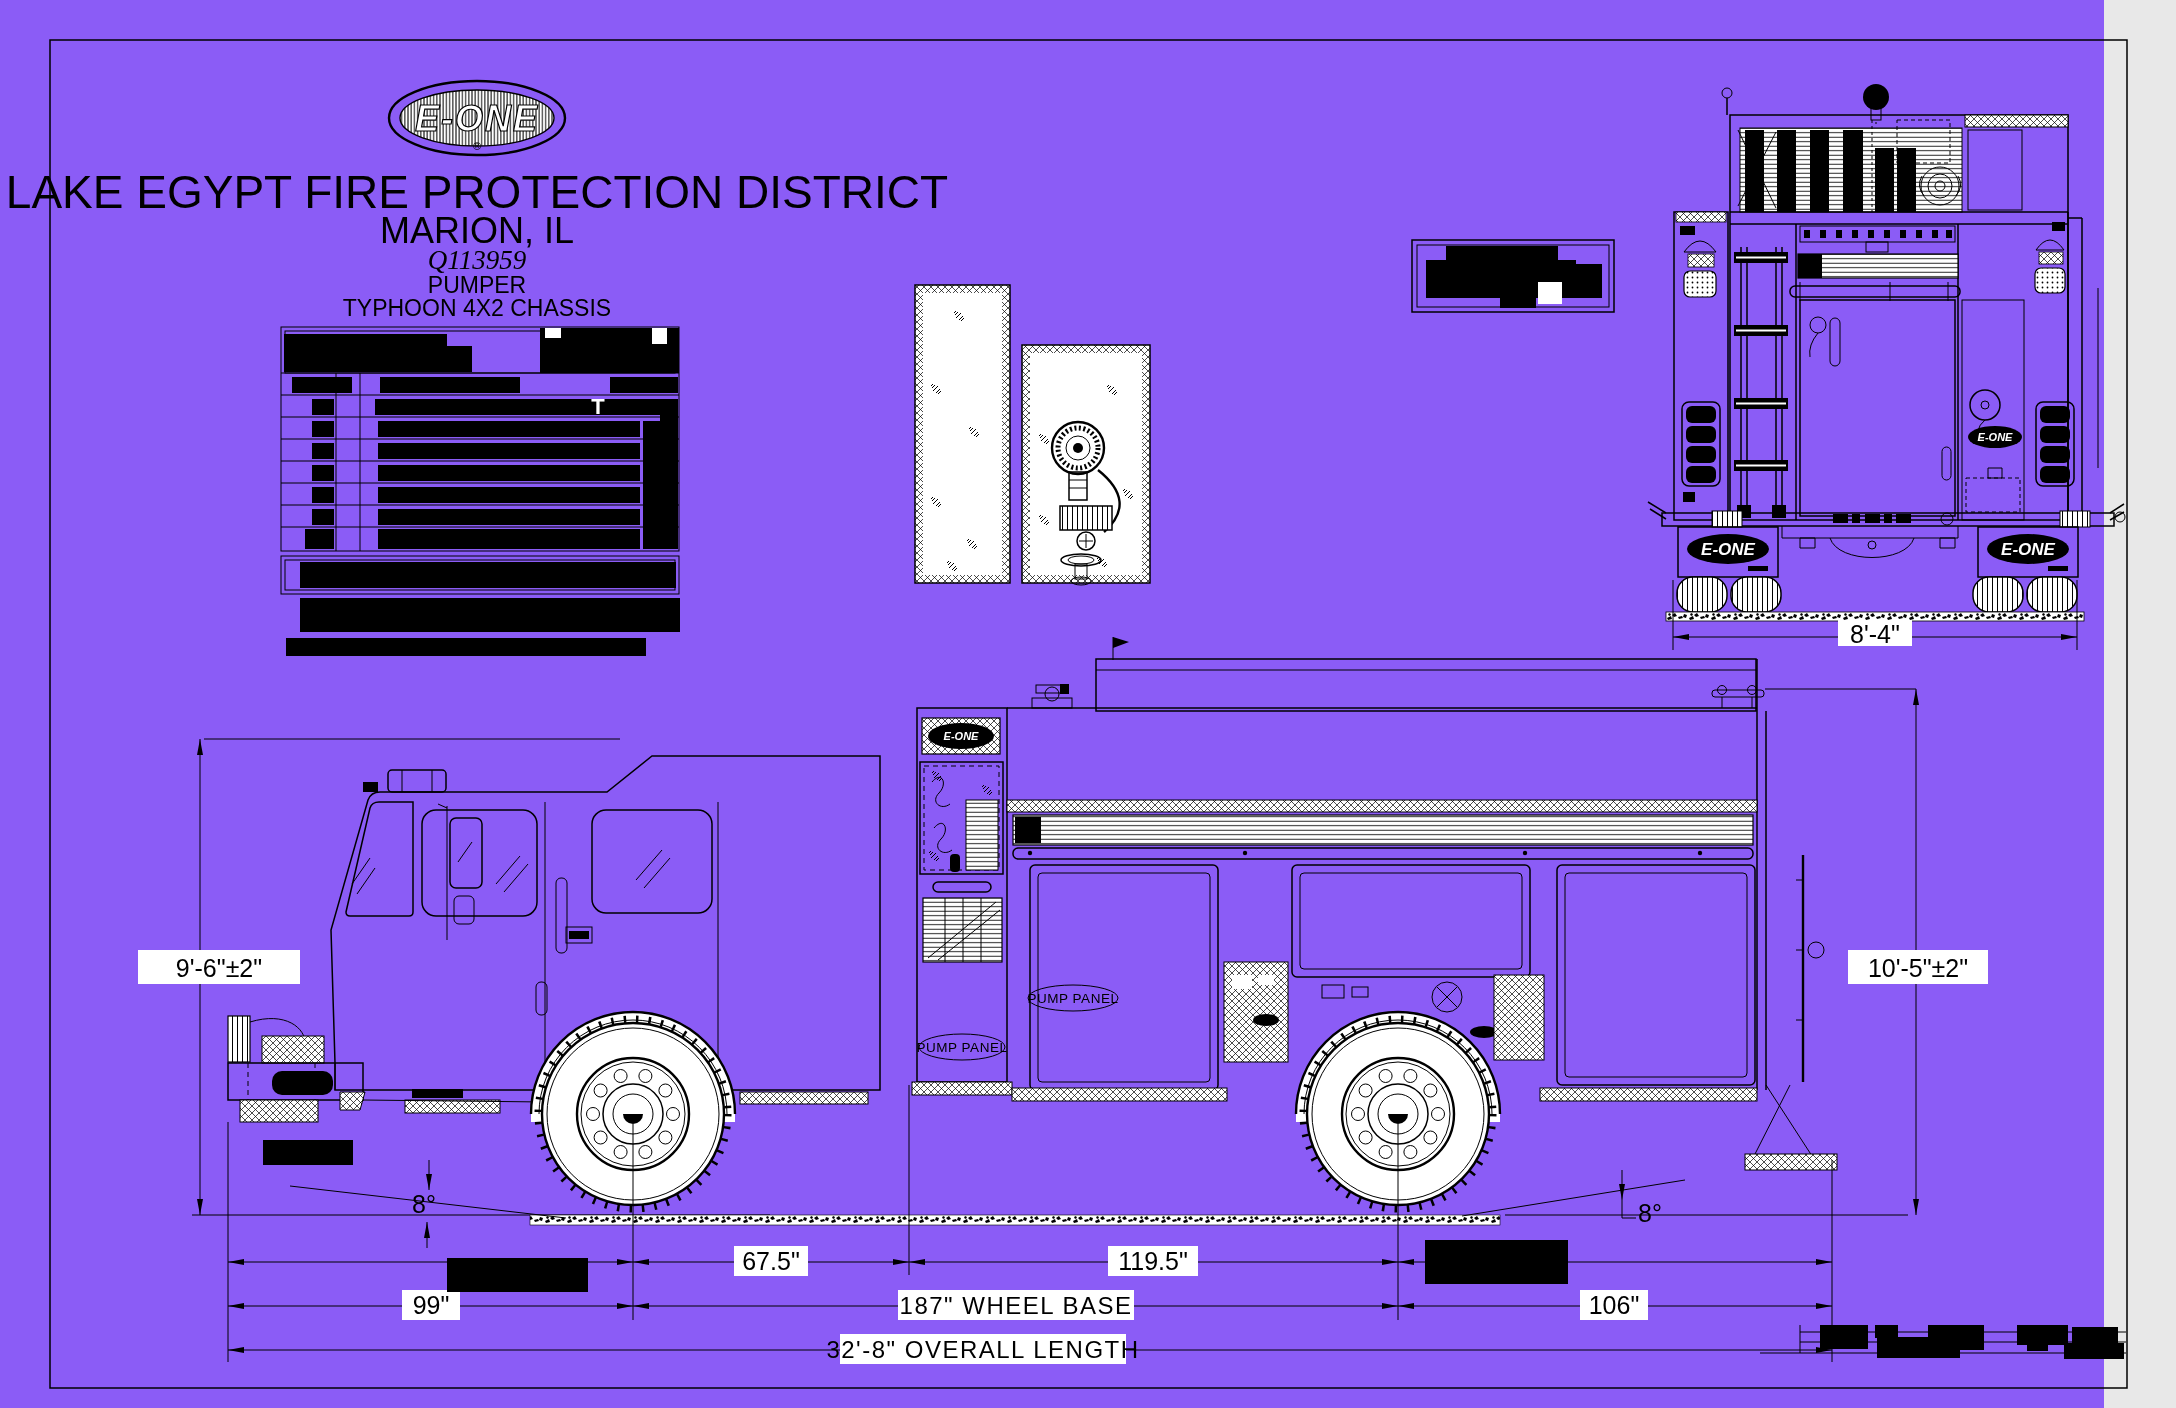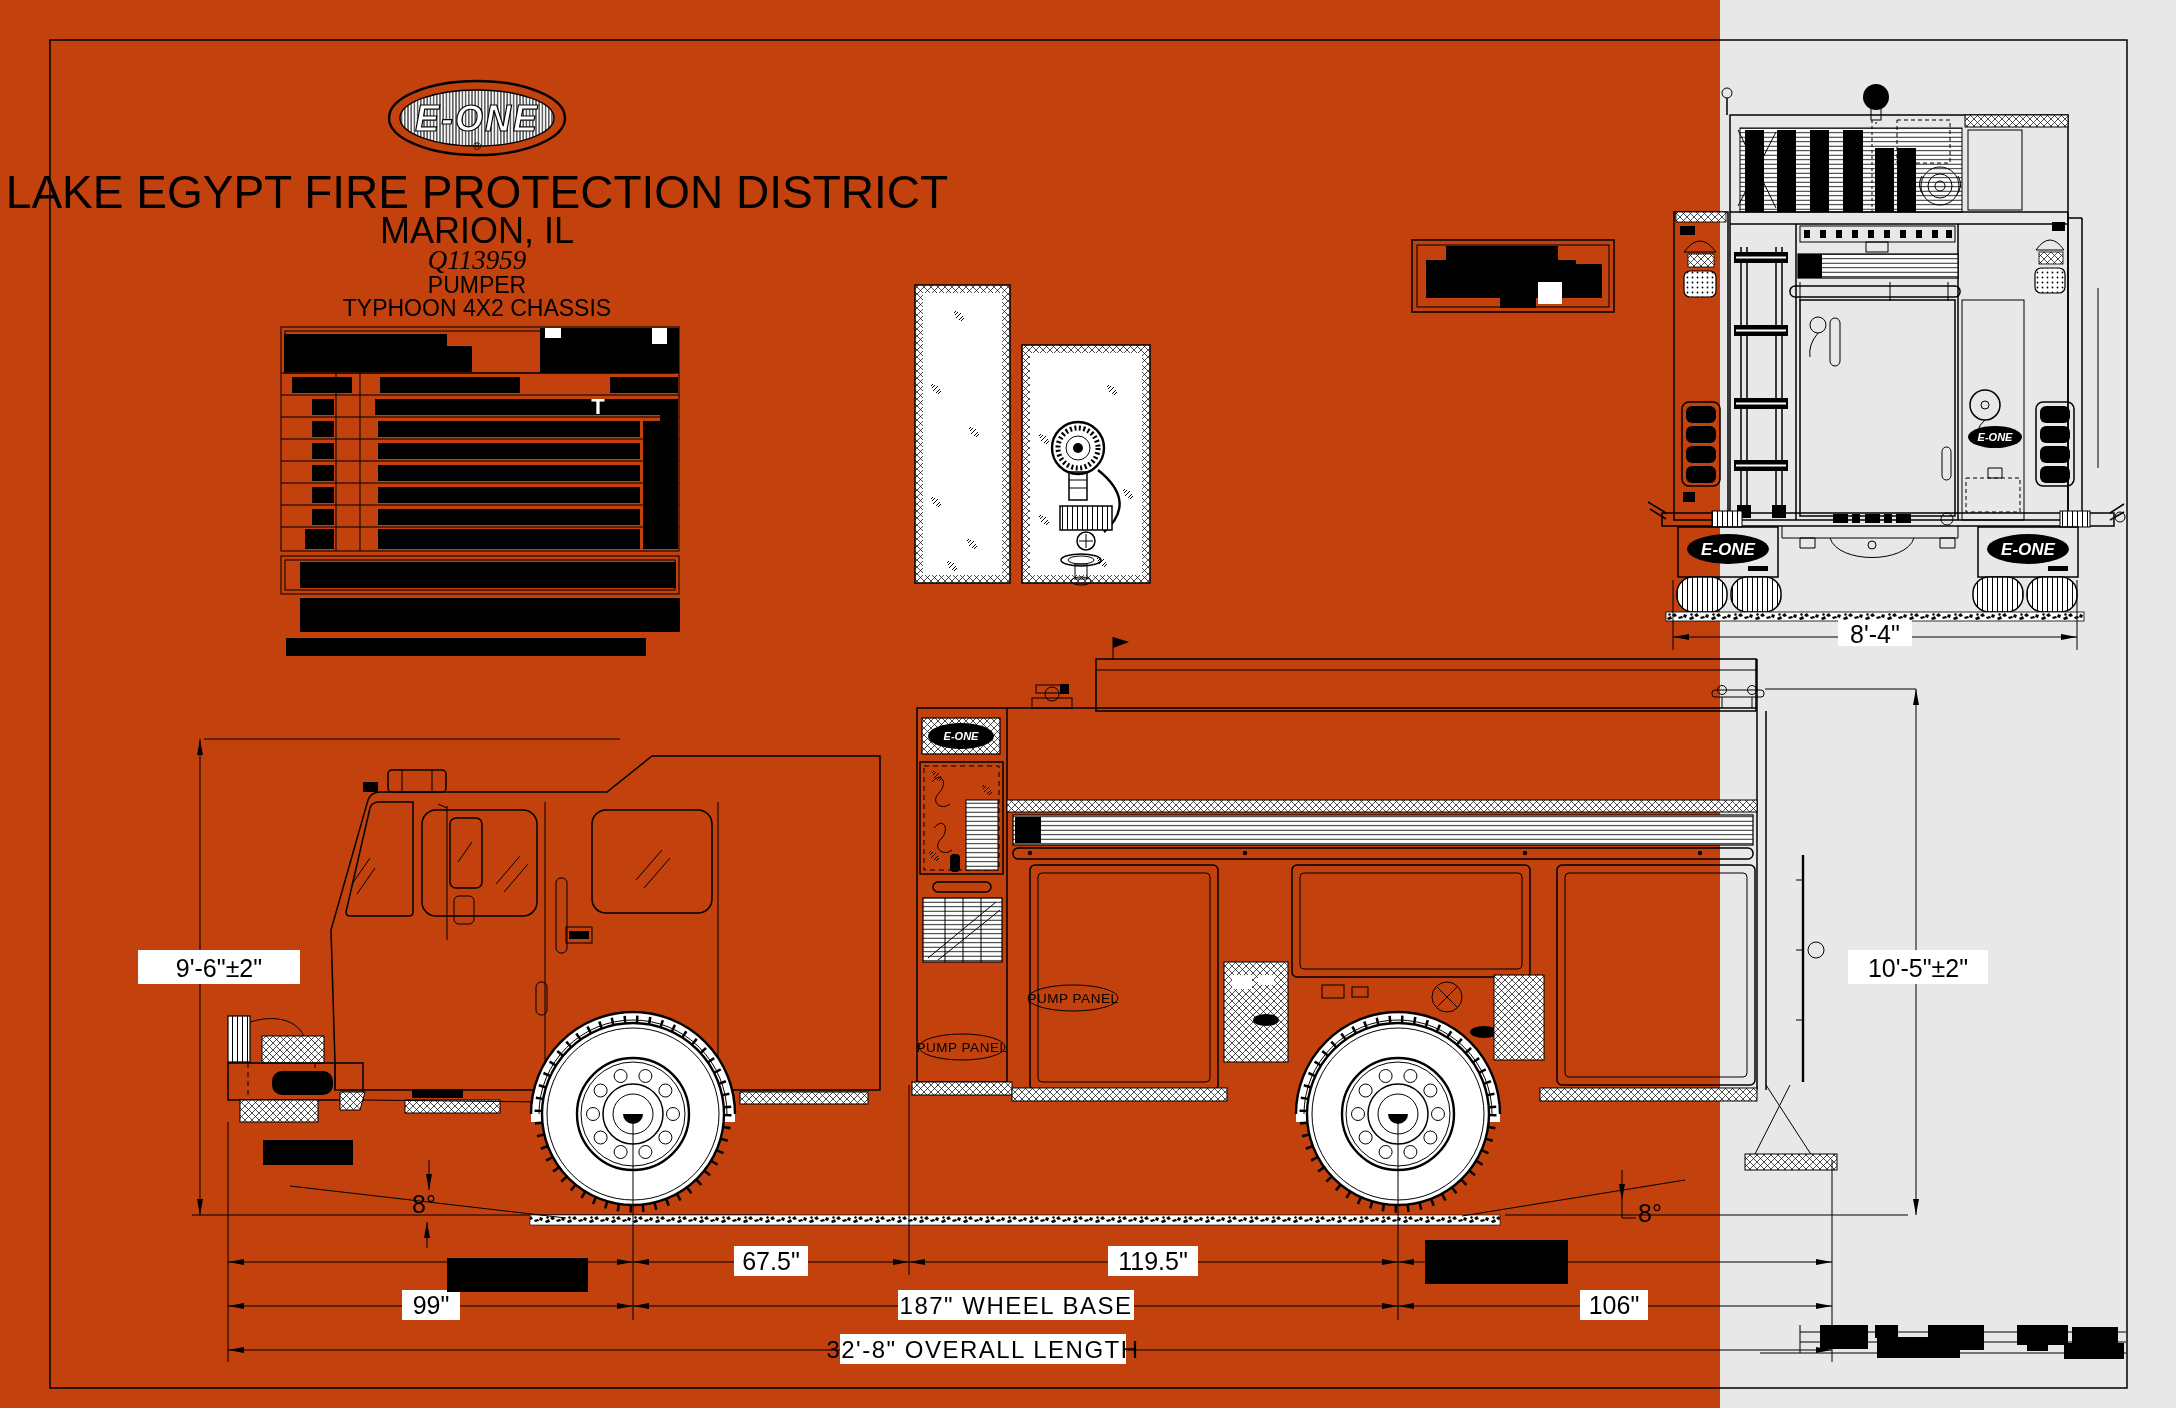--- a/index.html
+++ b/index.html
@@ -1,16 +1,16 @@
 <!DOCTYPE html>
 <html><head>
 <meta charset="utf-8">
 <style>
   html,body{margin:0;padding:0;background:#e8e8e8;}
-  .sheet{position:relative;width:1720px;height:1408px;background:#c2410c;font-family:"Liberation Sans",sans-serif;}
+  .sheet{position:relative;width:2104px;height:1408px;background:#8b5cf6;font-family:"Liberation Sans",sans-serif;}
   svg{position:absolute;left:0;top:0;}
   .s{stroke:#000;fill:none;stroke-width:1.5;}
   .s1{stroke:#000;fill:none;stroke-width:1;}
   .s2{stroke:#000;fill:none;stroke-width:2.4;}
   .f{fill:#000;stroke:none;}
   .w{fill:#fff;stroke:none;}
   text{font-family:"Liberation Sans",sans-serif;fill:#000;}
   .tt1{font-size:46px;}
   .tt2{font-size:36px;}
   .ser{font-family:"Liberation Serif",serif;font-style:italic;font-size:27px;}

